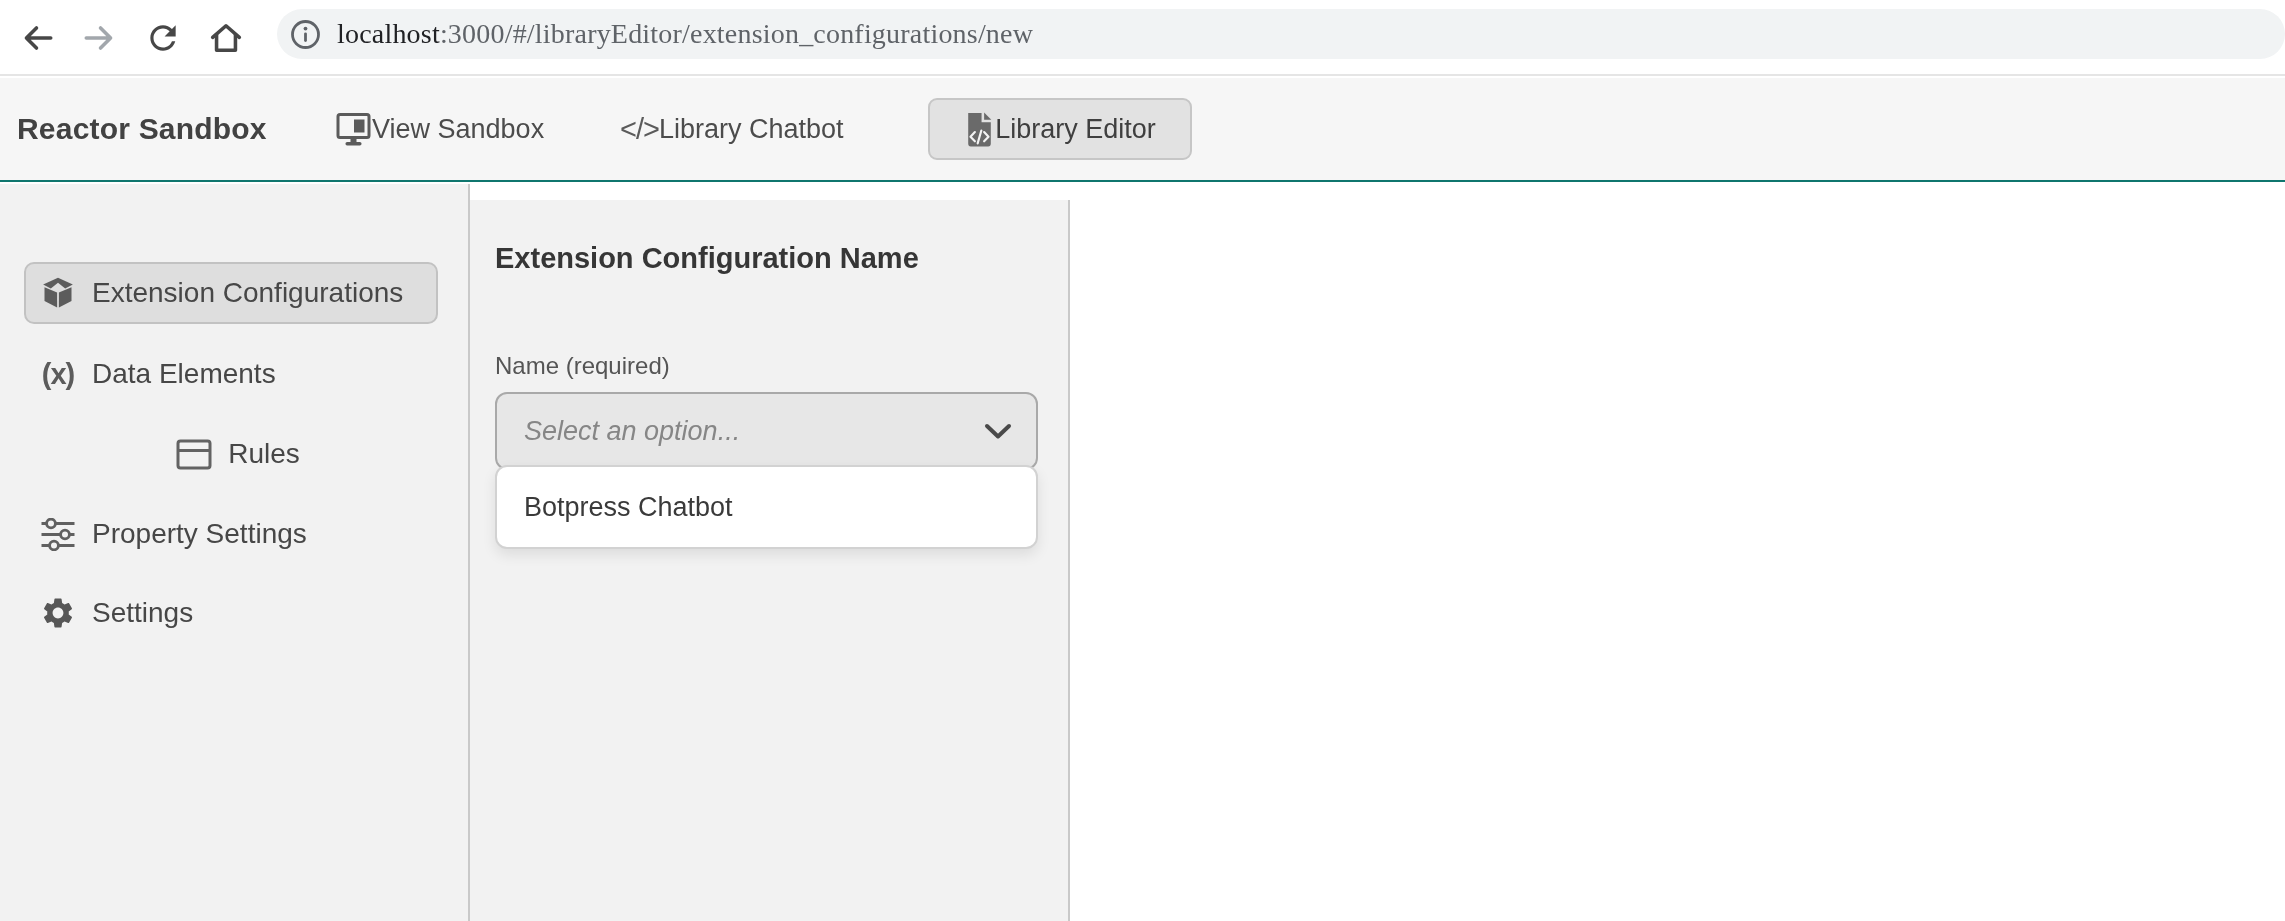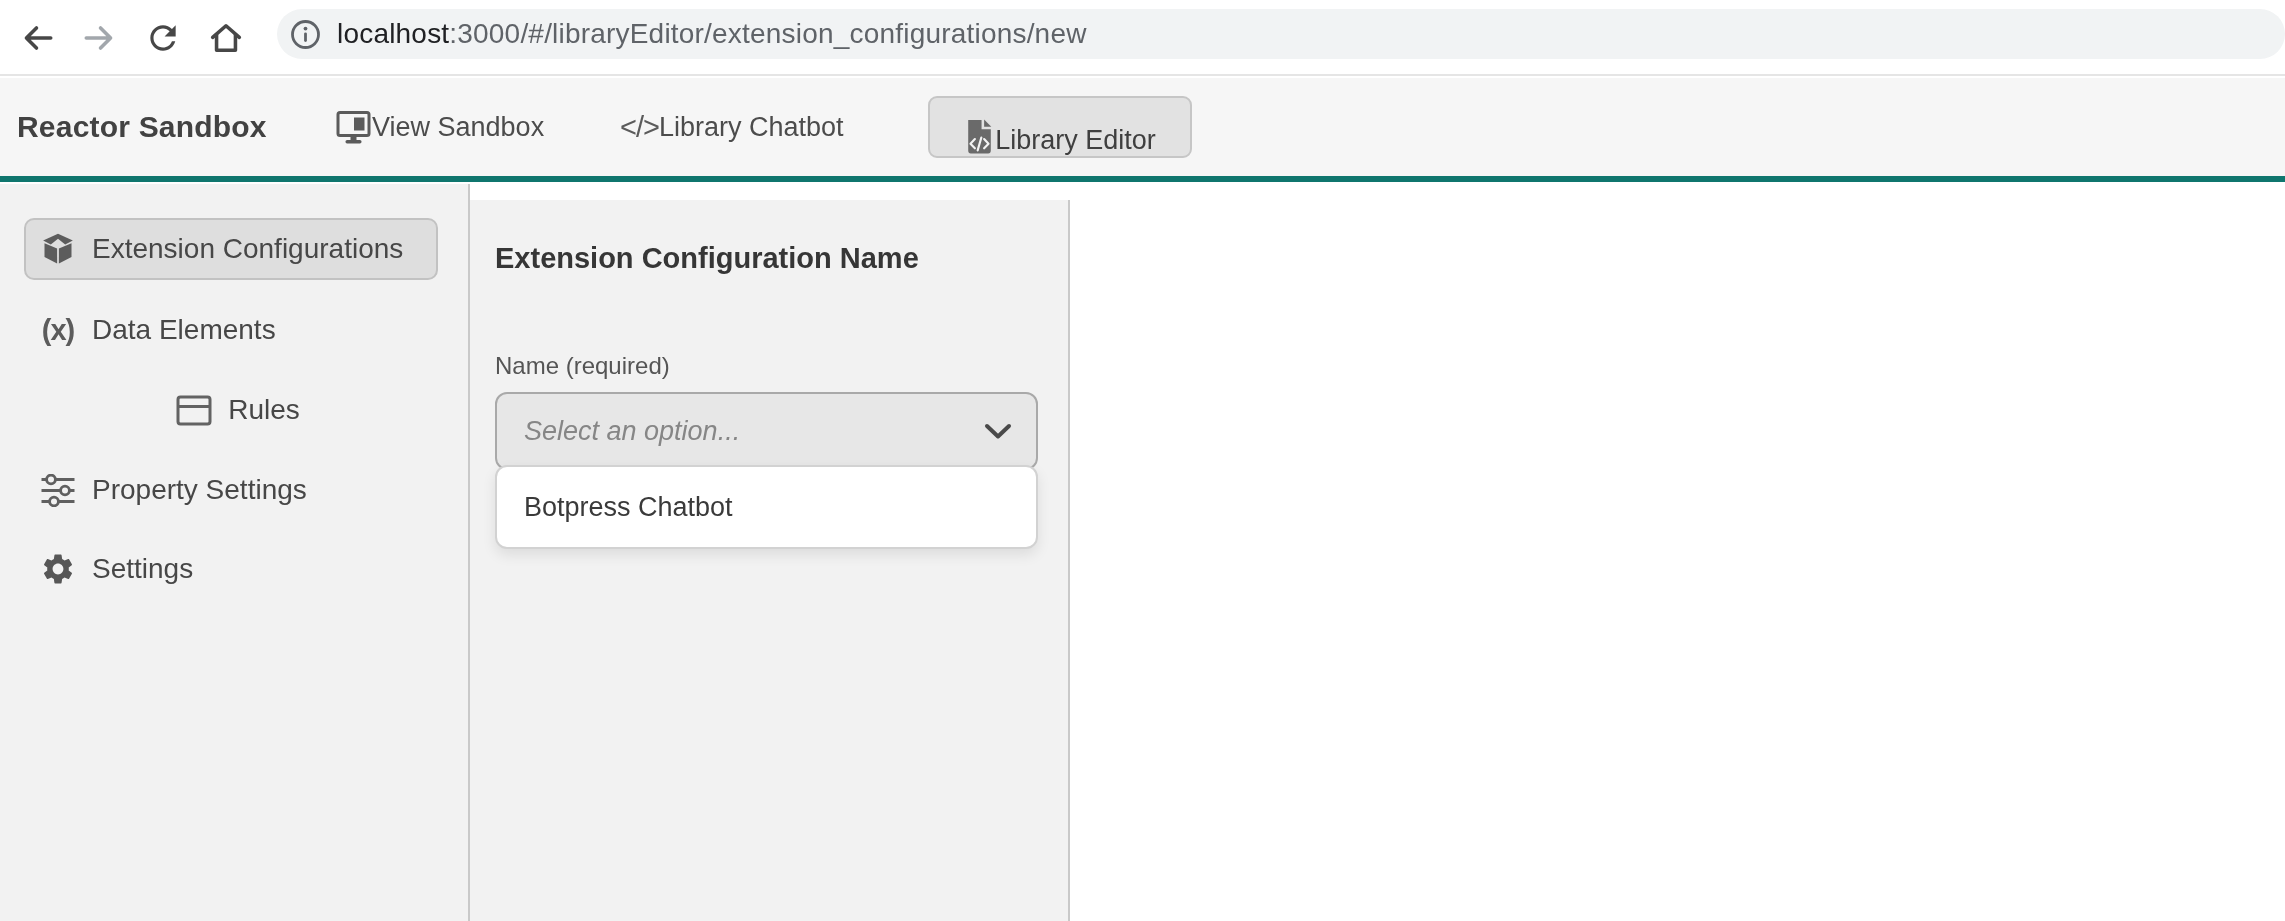--- a/index.html
+++ b/index.html
@@ -9,45 +9,45 @@
 
   
   .browser-bar { position:absolute; top:0; left:0; width:2285px; height:76px;
                  background:#ffffff; border-bottom:2px solid #e5e5e5; }
   .chrome-btn { position:absolute; top:16px; width:44px; height:44px;
                 display:flex; align-items:center; justify-content:center; border-radius:50%; }
   .chrome-btn svg { display:block; }
   .omnibox { position:absolute; left:277px; right:0; top:9px; height:50px;
              background:#f1f3f4; border-radius:25px; display:flex; align-items:center; }
   .omnibox .info-wrap { margin-left:13px; display:flex; align-items:center; }
-  .url-text { margin-left:16px; font-size:28px; color:#5f6368; white-space:nowrap; letter-spacing:0.2px; }
+  .url-text { margin-left:16px; font-size:28px; color:#5f6368; white-space:nowrap; letter-spacing:0.2px;font-family:Liberation Serif, serif; }
   .url-text .host { color:#202124; }
 
   
   .app-header { position:absolute; top:78px; left:0; width:2285px; height:104px;
-                background:#f6f6f6; border-bottom:6px solid #0f766e; }
+                background:#f6f6f6; border-bottom:2px solid #0f766e; }
   .app-title { position:absolute; left:17px; top:50%; transform:translateY(-50%);
                font-size:30px; font-weight:700; color:#424242; letter-spacing:0.2px; }
   .nav-item { position:absolute; top:0; height:100%; display:flex; align-items:center;
               font-size:27px; color:#4c4c4c; cursor:pointer; }
   .nav-item.view { left:335px; }
   .nav-item.lib  { left:620px; }
   .code-glyph { font-size:29px; font-weight:500; color:#5b5b5b; letter-spacing:-1px; }
   .editor-btn { position:absolute; left:928px; top:50%; transform:translateY(-50%);
                 width:264px; height:62px; background:#e2e2e2; border:2px solid #c6c6c6;
-                border-radius:9px; display:flex; align-items:flex-end; justify-content:center;
+                border-radius:9px; display:flex; align-items:center; justify-content:center;
                 font-size:27px; color:#3f3f3f; cursor:pointer; }
 
   
   .main { position:absolute; top:184px; left:0; right:0; bottom:0; background:#ffffff; }
   .sidebar { position:absolute; left:0; top:0; bottom:0; width:470px;
              background:#f2f2f2; border-right:2px solid #c9c9c9; }
   .side-item { position:absolute; left:24px; width:414px; height:62px;
                display:flex; align-items:center; border:2px solid transparent;
-               border-radius:10px; font-size:28px; color:#474747; cursor:pointer; }
+               border-radius:10px; font-size:28px; color:#474747; cursor:pointer;margin-top:44px; }
   .side-item.selected { background:#dedede; border-color:#c2c2c2; }
   .side-icon { flex:none; width:36px; margin-left:14px; margin-right:16px;
                display:flex; align-items:center; justify-content:center; }
   .paren-icon { font-size:29px; font-weight:600; color:#5c5c5c; letter-spacing:-1px; white-space:nowrap; }
 
   .form-panel { position:absolute; left:470px; top:16px; bottom:0; width:600px;
                 background:#f2f2f2; border-right:2px solid #c9c9c9; }
   .form-heading { position:absolute; left:25px; top:42px; font-size:29px;
                   font-weight:700; color:#363636; }
   .form-label { position:absolute; left:25px; top:152px; font-size:24px; color:#555555; }

